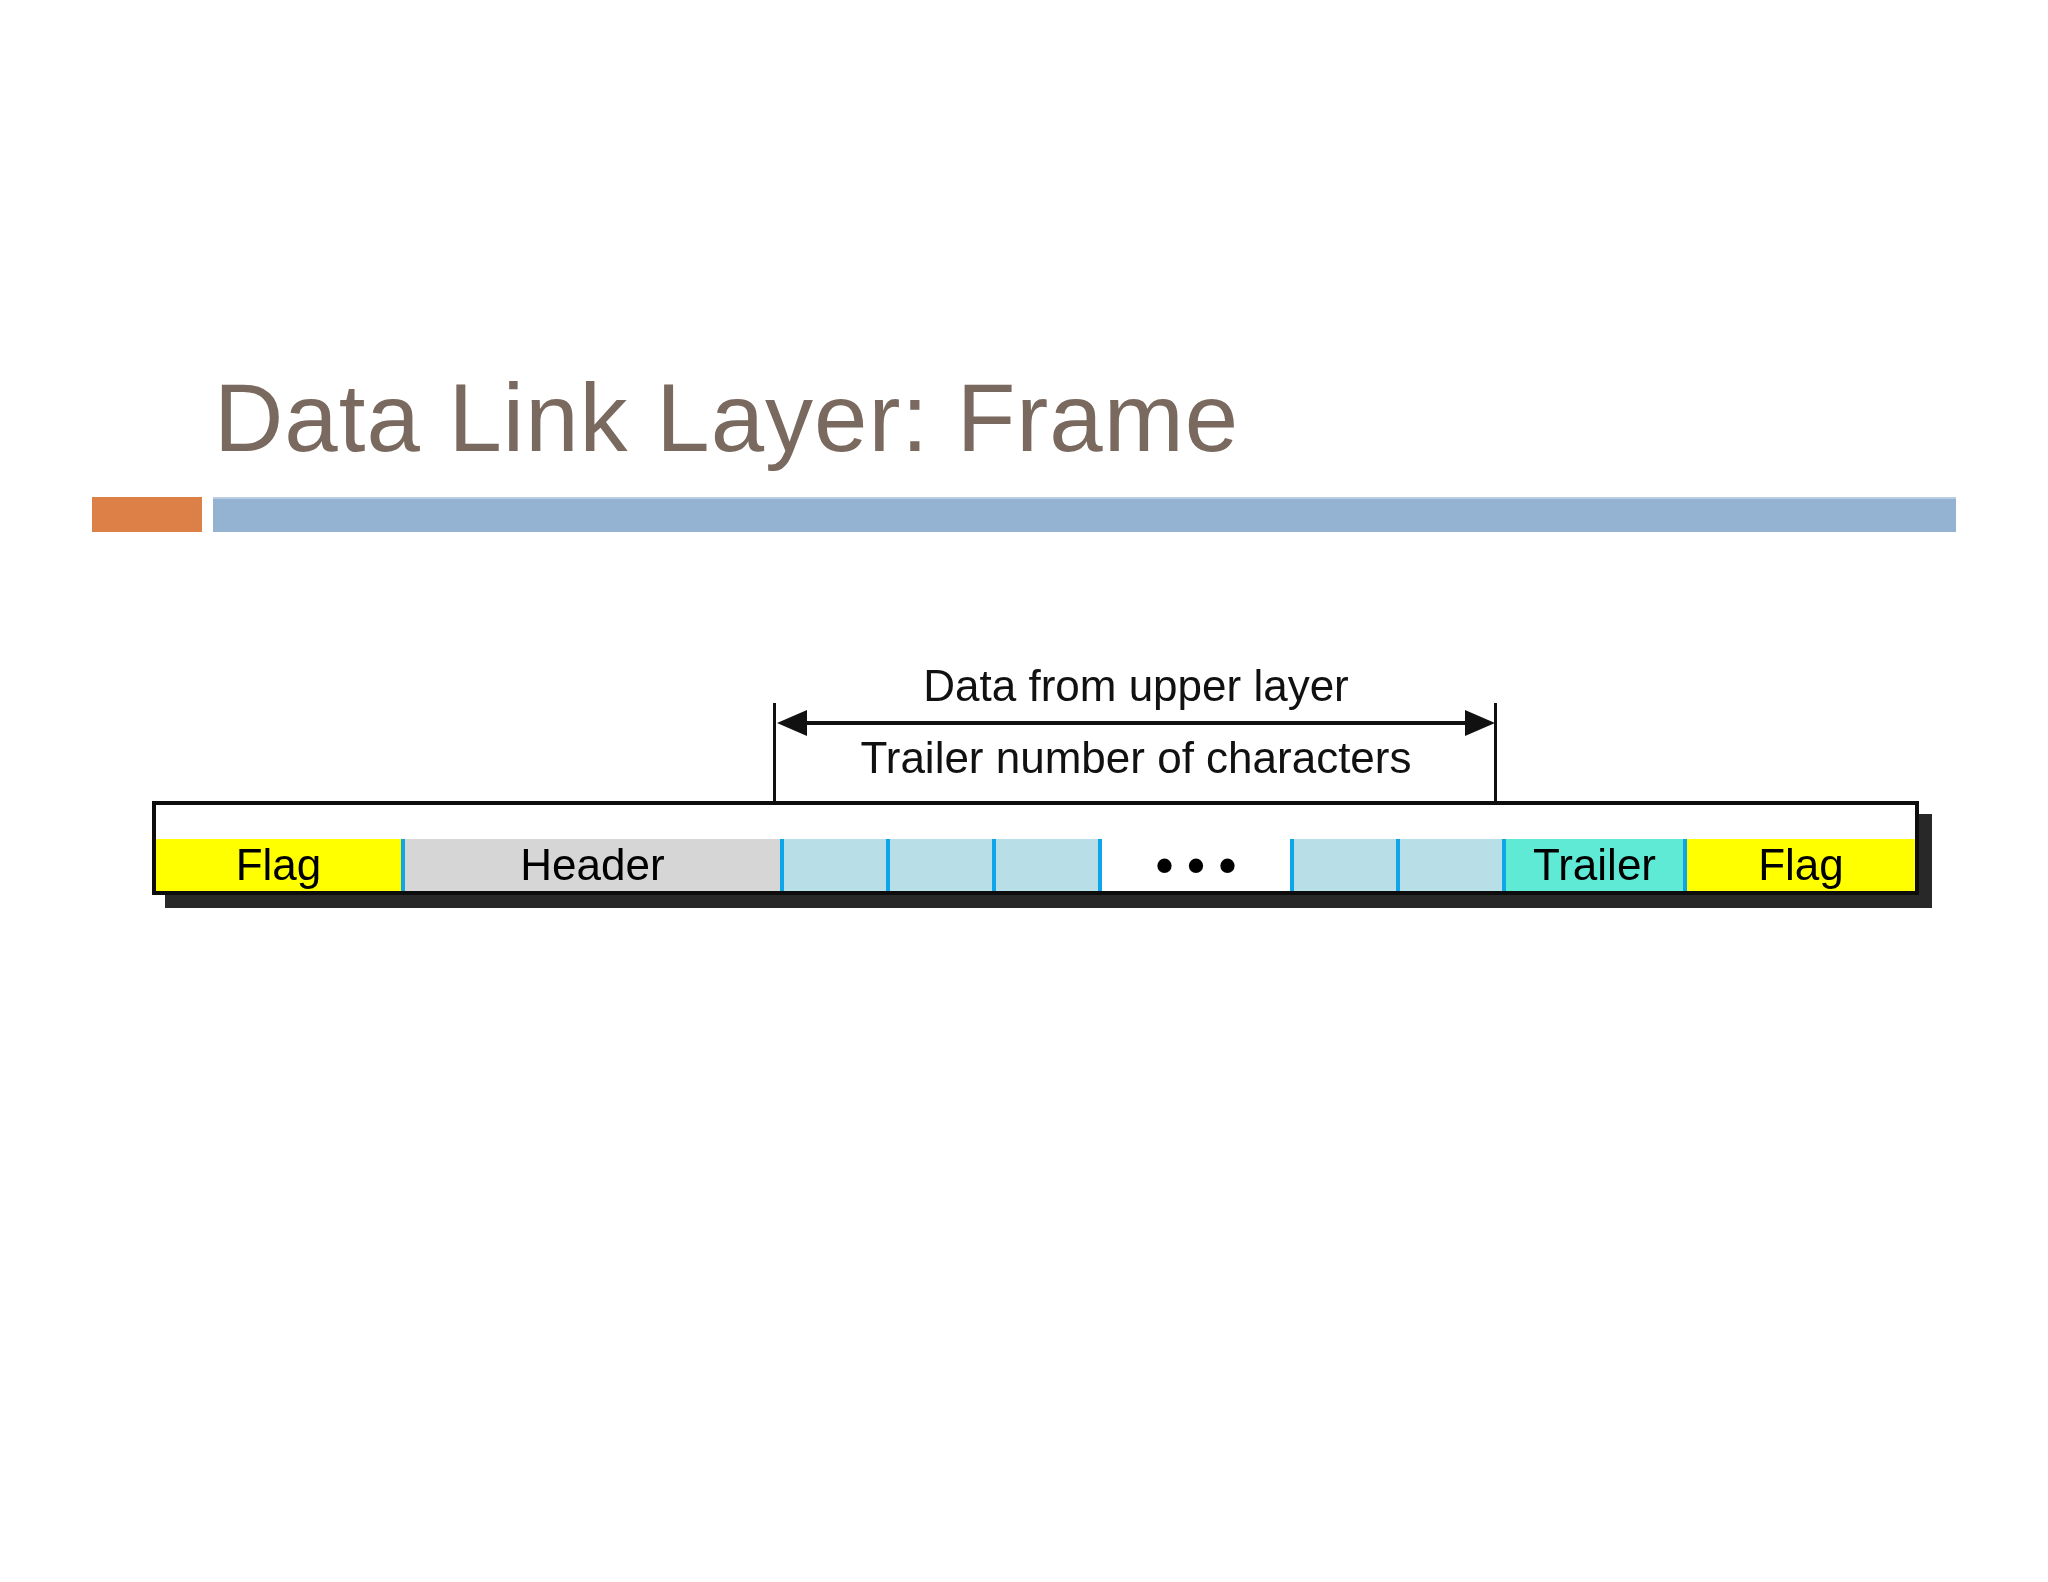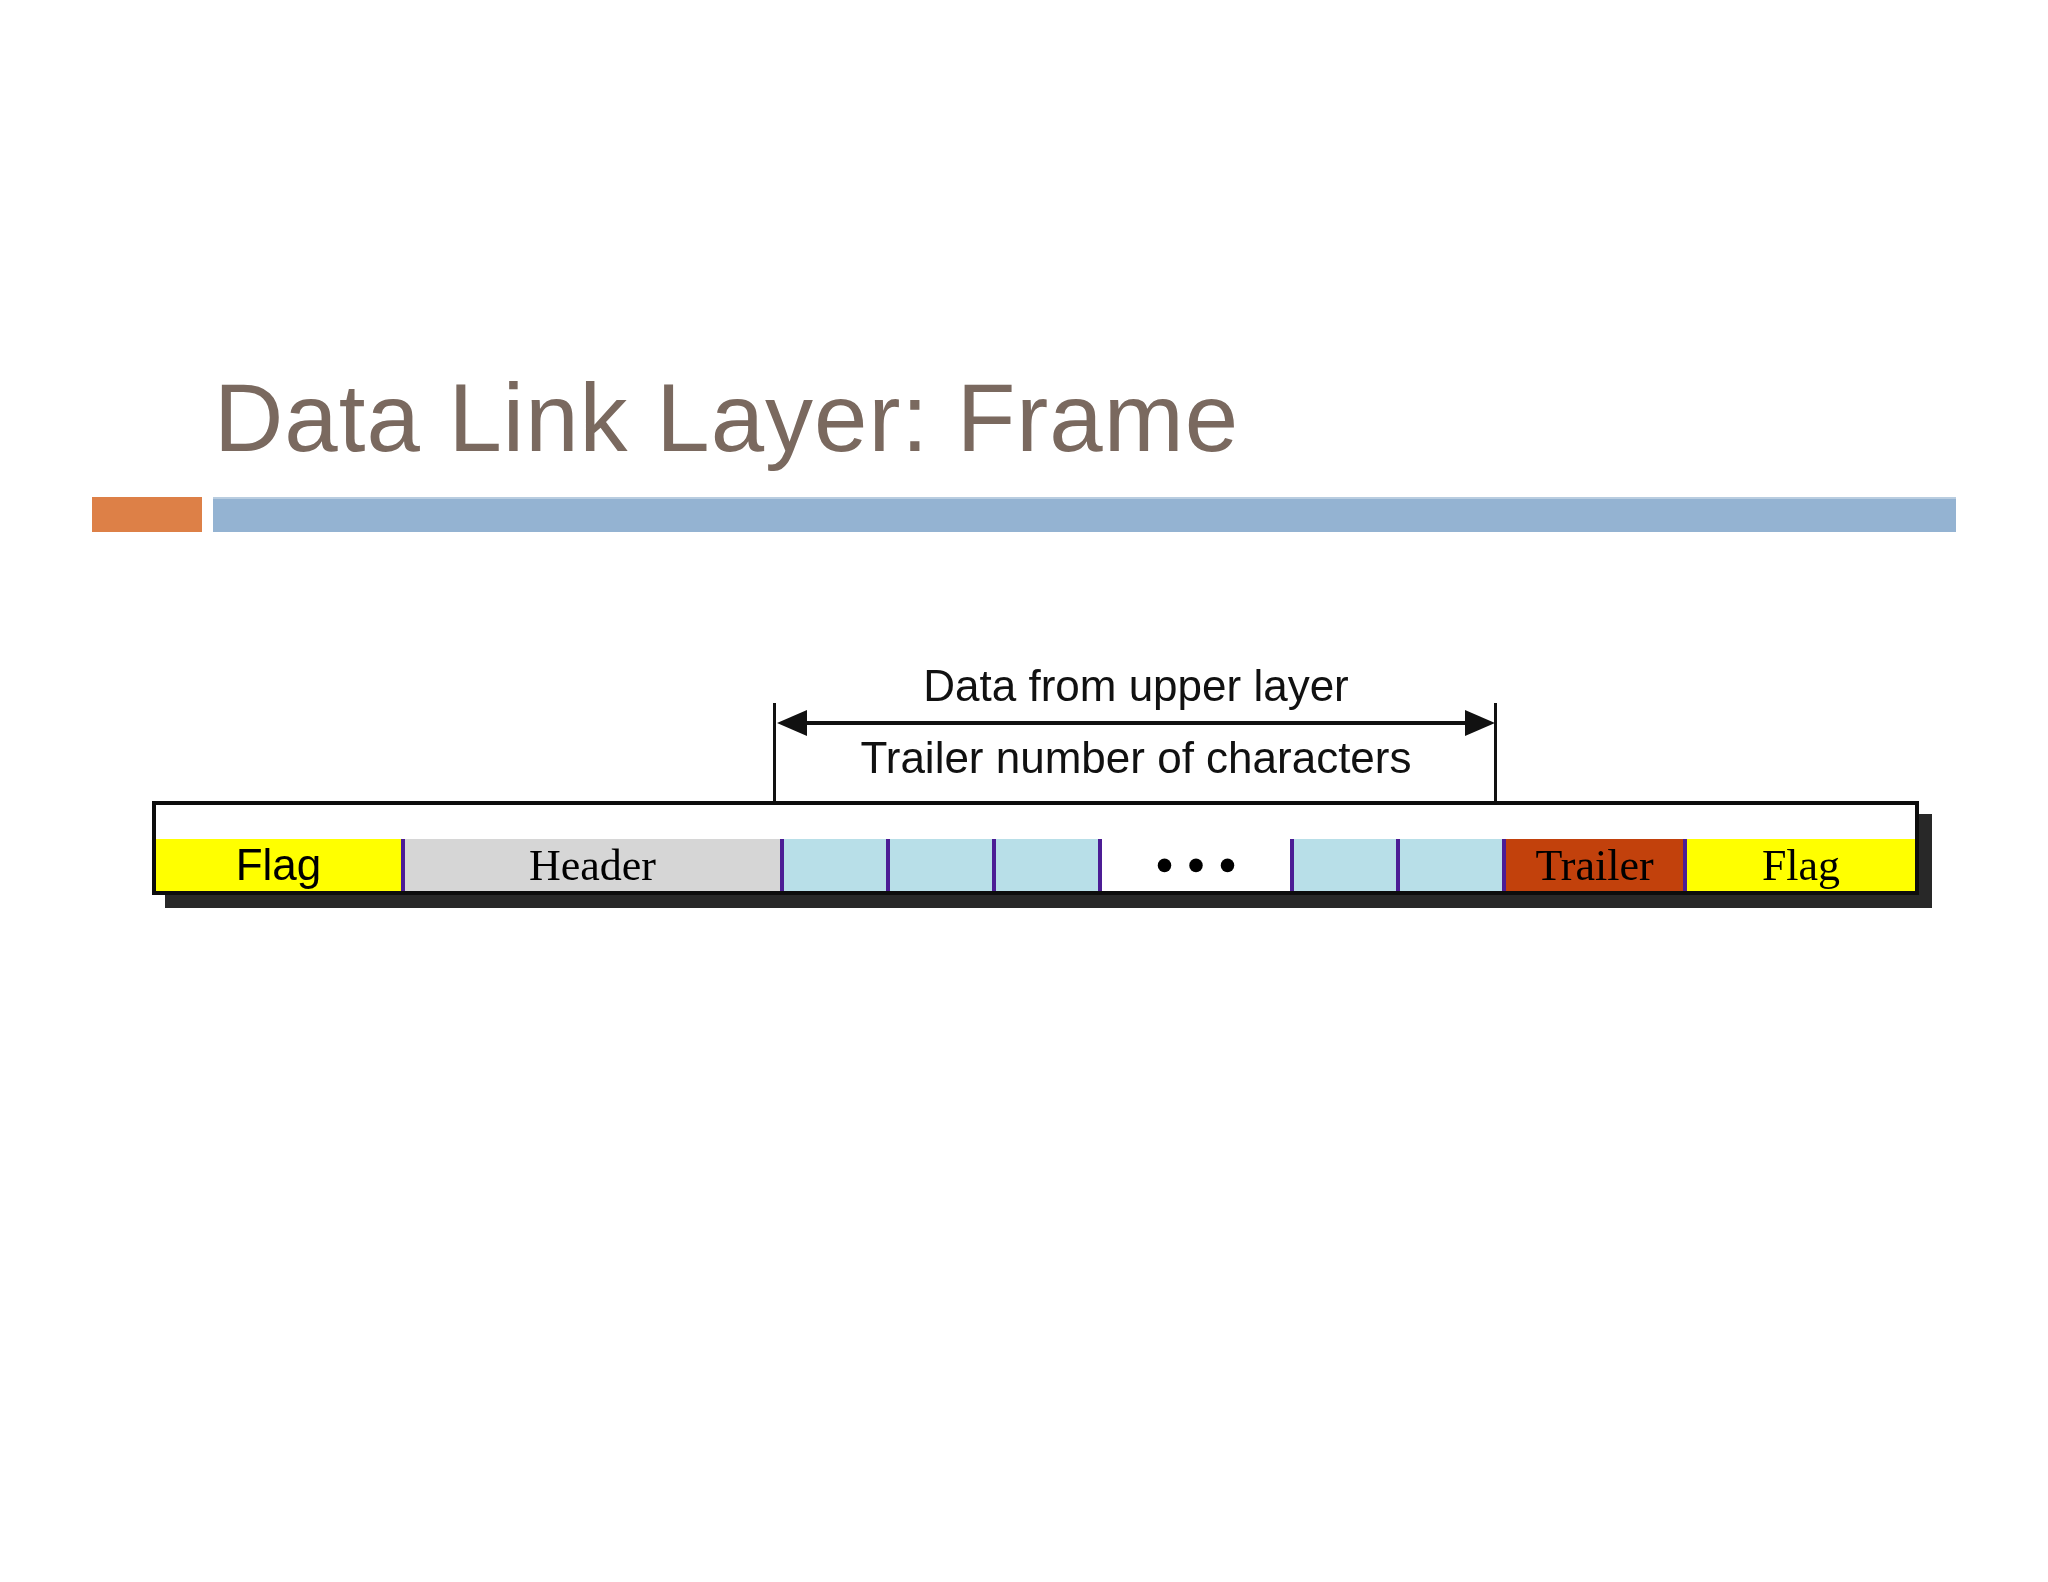--- a/index.html
+++ b/index.html
@@ -93,21 +93,21 @@
   .cell {
     box-sizing: border-box;
     display: flex;
     align-items: center;
     justify-content: center;
     font-size: 44px;
     color: #000000;
     white-space: nowrap;
     margin-top: 34px;
   }
-  .cell + .cell { border-left: 4px solid #4c1d95; font-family: Liberation Serif, serif; }
+  .cell + .cell { border-left: 4px solid #0ea5e9; }
   .cell.w-flag-l   { flex: 0 0 245px; }
   .cell.w-header   { flex: 0 0 379px; }
   .cell.w-data     { flex: 0 0 106px; }
   .cell.w-ellipsis { flex: 0 0 192px; font-size: 50px; letter-spacing: 14px; padding-left: 14px; font-weight: 700; }
   .cell.w-trailer  { flex: 0 0 181px; }
   .cell.w-flag-r   { flex: 1 1 auto; }
 </style>
 </head>
 <body>
 
@@ -132,17 +132,17 @@
 
   <div class="frame-bar">
     <div class="cell w-flag-l" style="background: rgb(255, 255, 0);">Flag</div>
     <div class="cell w-header" style="background: rgb(214, 214, 214);">Header</div>
     <div class="cell w-data" style="background: rgb(184, 223, 232);"></div>
     <div class="cell w-data" style="background: rgb(184, 223, 232);"></div>
     <div class="cell w-data" style="background: rgb(184, 223, 232);"></div>
     <div class="cell w-ellipsis" style="background: rgb(255, 255, 255);">•••</div>
     <div class="cell w-data" style="background: rgb(184, 223, 232);"></div>
     <div class="cell w-data" style="background: rgb(184, 223, 232);"></div>
-    <div class="cell w-trailer" style="background: #c2410c;">Trailer</div>
+    <div class="cell w-trailer" style="background: #5eead4;">Trailer</div>
     <div class="cell w-flag-r" style="background: rgb(255, 255, 0);">Flag</div>
   </div>
 
 </div>
 
 </body></html>

